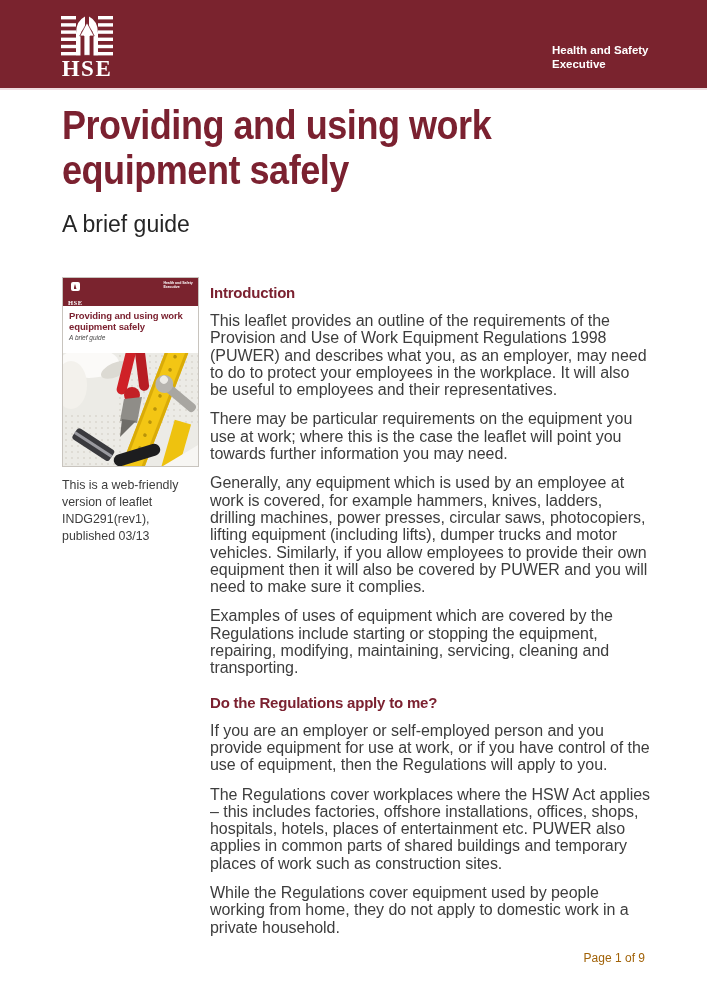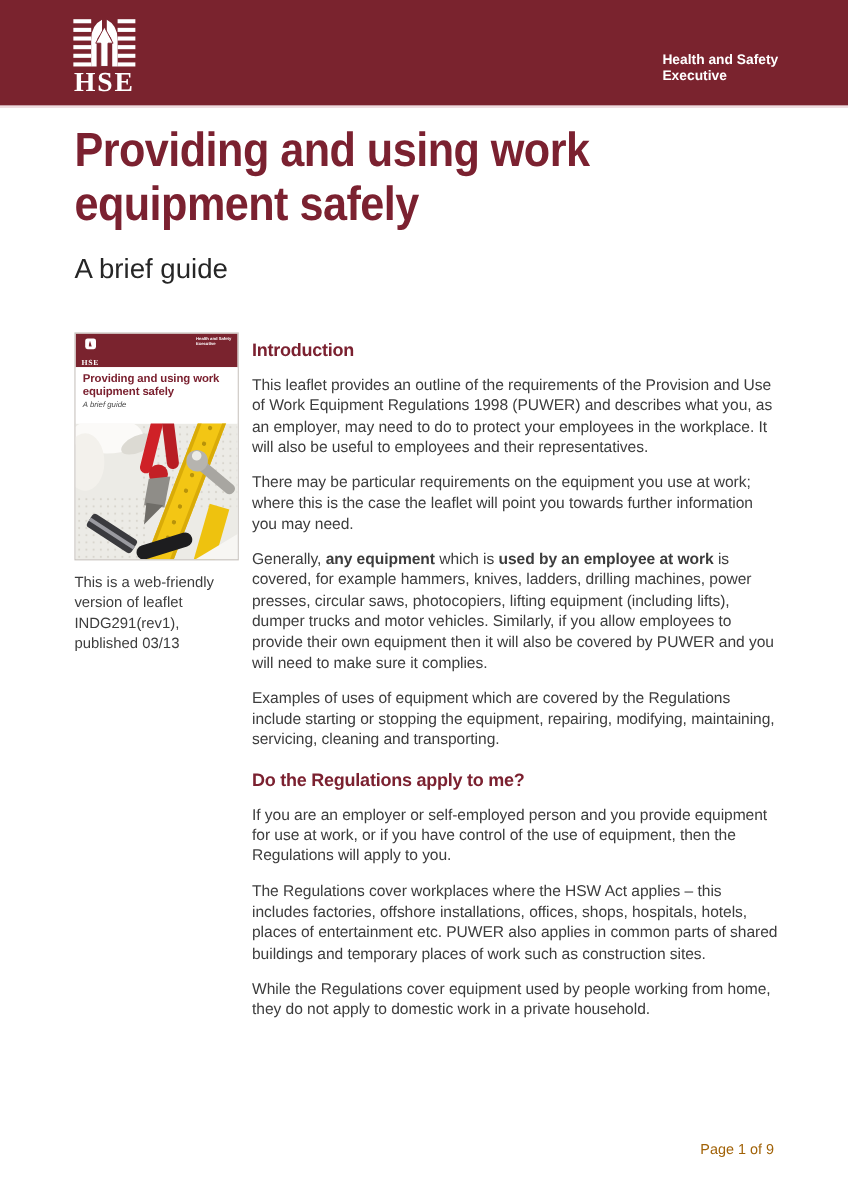--- a/index.html
+++ b/index.html
@@ -52,23 +52,23 @@
   .cover-photo{position:absolute;left:0;bottom:0;width:135px;height:113px;display:block;}
   .caption{margin:10px 0 12px;font-size:12.4px;line-height:17px;color:#3d3d3d;width:140px;}
   
   .maincol{position:absolute;left:210px;top:271px;width:441px;}
   .maincol h2{
     font-size:15px;line-height:20px;font-weight:700;color:#7B2130;
     letter-spacing:-0.2px;margin:16px 0 9px;
   }
   .maincol section:first-child h2{margin-top:12px;}
   .maincol p{
-    margin:0 0 12px;font-size:13px;line-height:17.3px;color:#3d3d3d;letter-spacing:-0.05px;
+    margin:0 0 12px;font-size:16px;line-height:17.3px;color:#3d3d3d;letter-spacing:-0.05px;
   }
-  .maincol p b{font-weight:700;text-align:center;}
+  .maincol p b{font-weight:400;text-align:center;}
   
   .footer{position:absolute;top:951px;right:62px;font-size:12px;line-height:14px;color:#a16207;}
 </style>
 </head>
 <body>
 
 <div class="page">
 
   <header class="hdr">
     <div class="logo">

